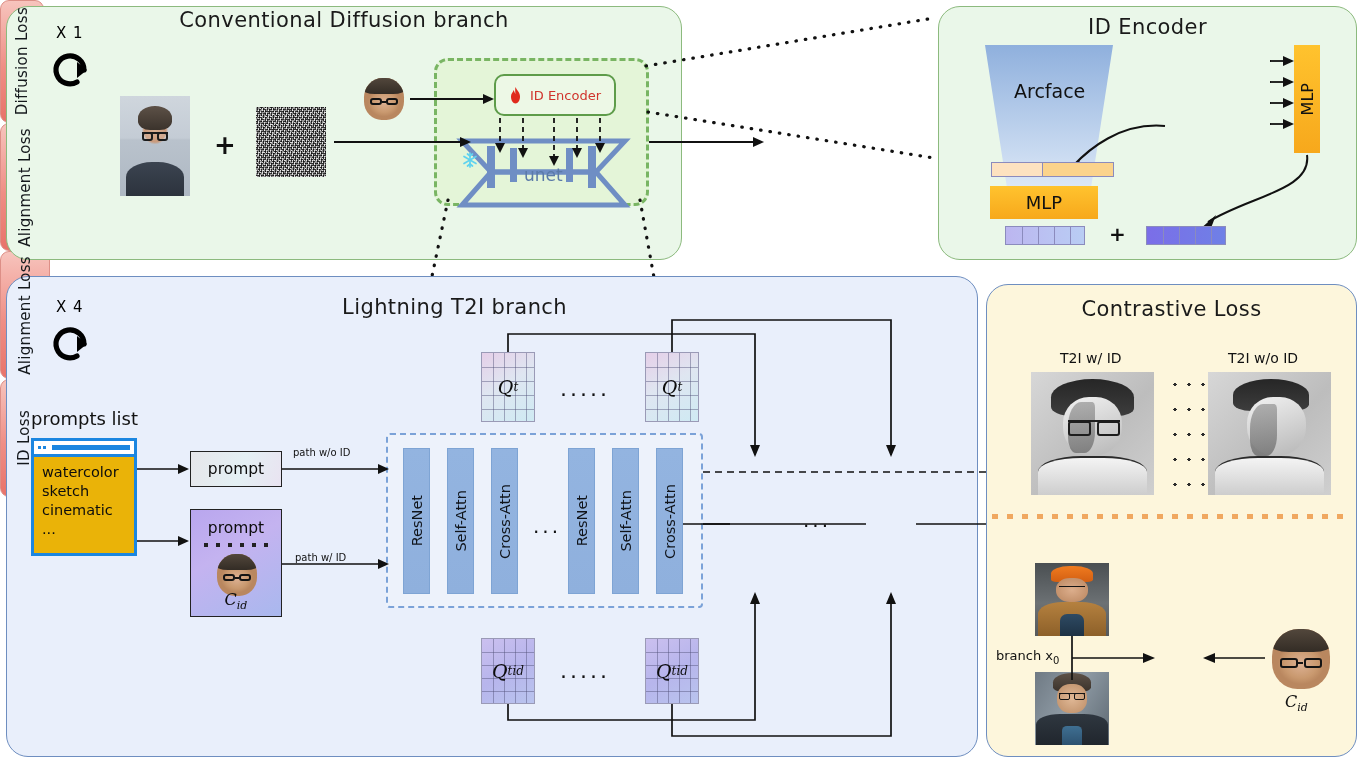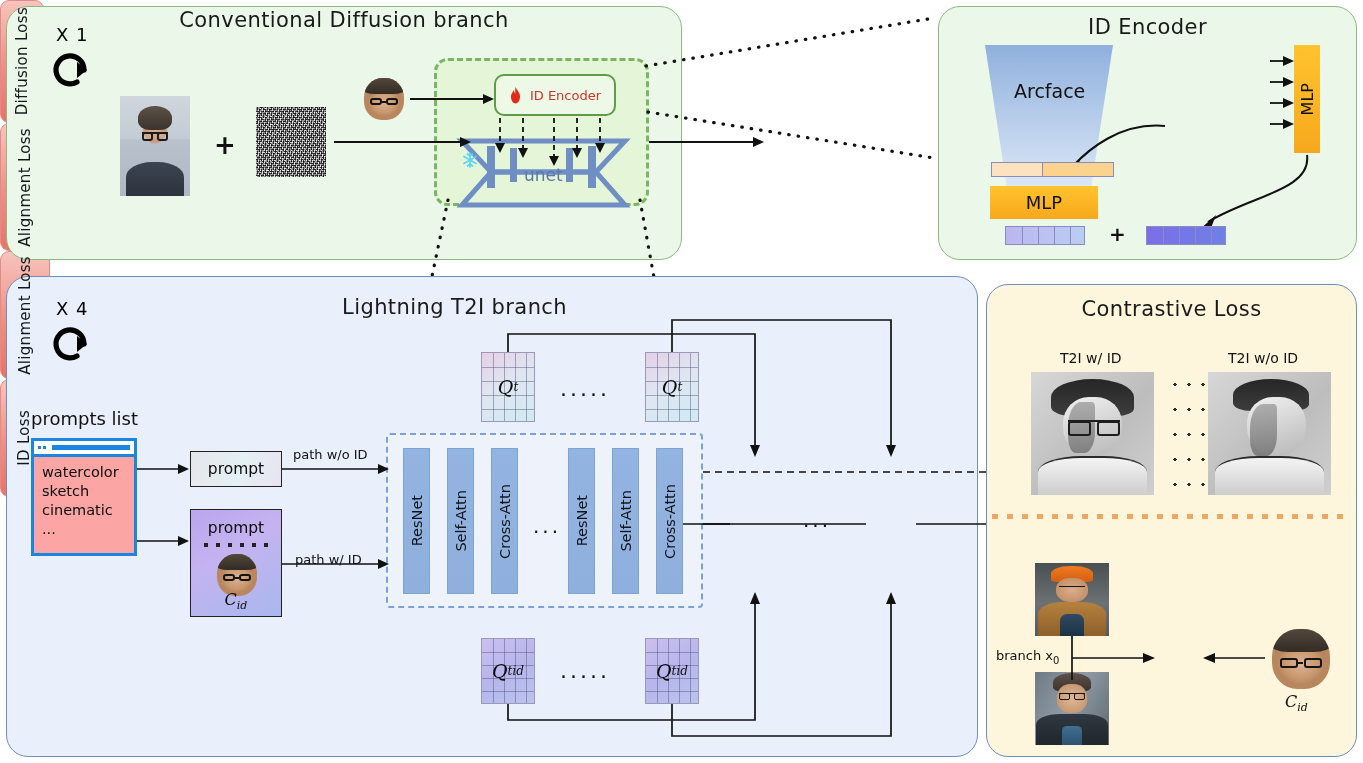--- a/index.html
+++ b/index.html
@@ -22,26 +22,26 @@
 
   .panel-title {
     position:absolute; width:100%; text-align:center;
     font-family:"DejaVu Sans", sans-serif;
     font-size:21px; color:#1a1a1a; letter-spacing:.4px;
   }
   .sub-title {
     position:absolute; text-align:center;
     font-size:19px; color:#1a1a1a;
   }
-  .small-label { position:absolute; font-size:13px; color:#111; }
+  .small-label { position:absolute; font-size:10px; color:#111; }
   .mid-label   { position:absolute; font-size:15px; color:#111; }
 
   
   .loop { position:absolute; width:46px; height:58px; }
-  .loop .xlab { position:absolute; top:-2px; left:6px; font-size:18px; color:#000; letter-spacing:1px;}
+  .loop .xlab { position:absolute; top:-2px; left:6px; font-size:15px; color:#000; letter-spacing:1px;}
 
   
   .photo { position:absolute; overflow:hidden; }
 
   .face-a {               
     background:
       radial-gradient(ellipse 26% 20% at 50% 34%, #d9b093 0%, #c99a7c 60%, rgba(201,154,124,0) 72%),
       linear-gradient(#cfd6dd 0%, #c4ccd5 42%, #b9c2cc 44%, #aeb8c3 100%);
   }
   .face-a::before { 
@@ -158,21 +158,21 @@
   .qmat .grid { position:absolute; inset:0; }
   .qmat .grid i { position:absolute; background:rgba(80,80,120,.45); }
   .qmat .lab { position:absolute; inset:0; display:flex; align-items:center; justify-content:center;
                font-family:"DejaVu Serif", serif; font-style:italic; font-size:19px; color:#0d0d0d; }
   .qt   { background:linear-gradient(150deg,#e5cfe8 0%,#dfe6f1 45%,#cfeaf3 100%); }
   .qtid { background:linear-gradient(150deg,#cbc0ef 0%,#b7b5ec 50%,#b9c4ee 100%); }
 
   .ellip { position:absolute; font-size:22px; letter-spacing:3px; color:#111; }
 
   
-  .win { position:absolute; border:3px solid #1b86e0; background:#fca5a5; }
+  .win { position:absolute; border:3px solid #1b86e0; background:#eab308; }
   .win .bar { position:absolute; left:0; right:0; top:0; height:16px;
               background:#fff; border-bottom:3px solid #1b86e0; }
   .win .bar .dots { position:absolute; left:4px; top:5px; width:10px; height:3px;
                     background:repeating-linear-gradient(90deg,#1b86e0 0 3px, #fff 3px 5px); }
   .win .bar .line { position:absolute; left:18px; right:4px; top:4px; height:5px; background:#1b86e0; }
   .win .items { position:absolute; left:8px; top:22px; right:4px;
                 font-size:14.5px; line-height:19px; color:#0d0d0d; }
 
   .prompt-plain {
     position:absolute; border:1.6px solid #222;

